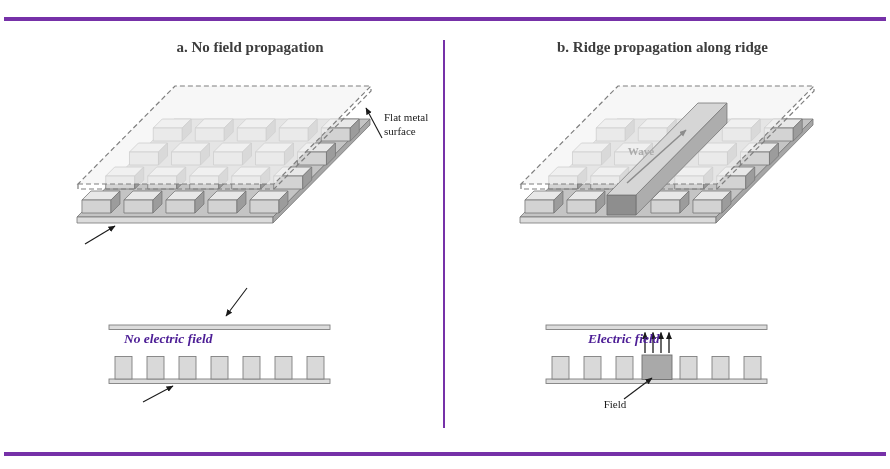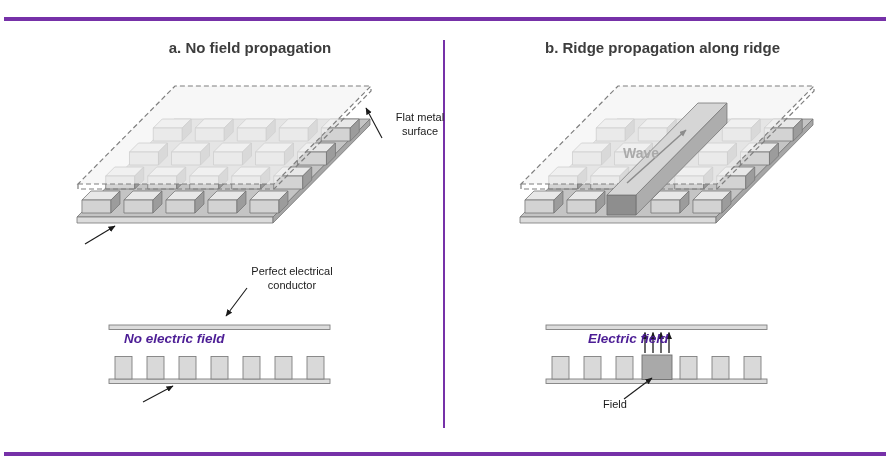--- a/index.html
+++ b/index.html
@@ -1,27 +1,27 @@
 <!DOCTYPE html>
 <html><head>
 <meta charset="utf-8">
 <style>
   html,body{margin:0;padding:0;background:#ffffff;}
   .canvas{position:relative;width:890px;height:469px;background:#ffffff;overflow:hidden;
-          font-family:Liberation Sans, sans-serif;}
+          font-family:Liberation Serif, serif;}
   .rule{position:absolute;left:4px;right:4px;height:4px;}
   .rule.top{top:17px;}
   .rule.bottom{top:452px;}
   .vdivider{position:absolute;width:2px;}
   svg#scene{position:absolute;left:0;top:0;}
-  .lbl{position:absolute;font-size:11px;line-height:13.5px;color:#1a1a1a;white-space:pre-line;text-align:center;}
+  .lbl{position:absolute;font-size:11px;line-height:13.5px;color:#1a1a1a;white-space:pre-line;}
   .lbl.center{text-align:center;}
   .title{position:absolute;font-size:15px;font-weight:700;color:#3d3d3d;text-align:center;}
   .fieldlbl{position:absolute;font-size:13.5px;font-weight:700;font-style:italic;color:#4c1d95;}
-  .wavelbl{position:absolute;font-size:14px;font-weight:700;text-align:center;}
+  .wavelbl{position:absolute;font-size:11px;font-weight:700;text-align:center;}
 </style>
 </head>
 <body>
 
 <div class="canvas">
 
   <div class="rule top" style="background: rgb(118, 49, 168);"></div>
   <div class="rule bottom" style="background: rgb(118, 49, 168);"></div>
   <div class="vdivider" style="left: 443px; top: 40px; height: 388px; background: rgb(118, 49, 168);"></div>
 
@@ -193,21 +193,19 @@
       <line x1="247" y1="288" x2="226" y2="316" stroke="#1a1a1a" stroke-width="1.1" marker-end="url(#ah-black)"></line>
       <line x1="143" y1="402" x2="173" y2="386" stroke="#1a1a1a" stroke-width="1.1" marker-end="url(#ah-black)"></line>
       <line x1="624" y1="399" x2="652" y2="378" stroke="#1a1a1a" stroke-width="1.1" marker-end="url(#ah-black)"></line>
     </svg>
 
   <div class="title" style="left:60px;top:39px;width:380px;">a. No field propagation</div>
   <div class="title" style="left:450px;top:39px;width:425px;">b. Ridge propagation along ridge</div>
 
   <div class="lbl" style="left:384px;top:111px;width:72px;">Flat metal
 surface</div>
-  <div class="lbl center" style="left:238px;top:265px;width:108px;">Perfect electrical
-conductor</div>
   <div class="fieldlbl" style="left:124px;top:331px;">No electric field</div>
 
   <div class="wavelbl" style="left: 617px; top: 145px; width: 48px; color: rgb(170, 170, 170);">Wave</div>
   <div class="fieldlbl" style="left:588px;top:331px;">Electric field</div>
   <div class="lbl center" style="left:585px;top:398px;width:60px;">Field</div>
 
 </div>
 
 </body></html>

